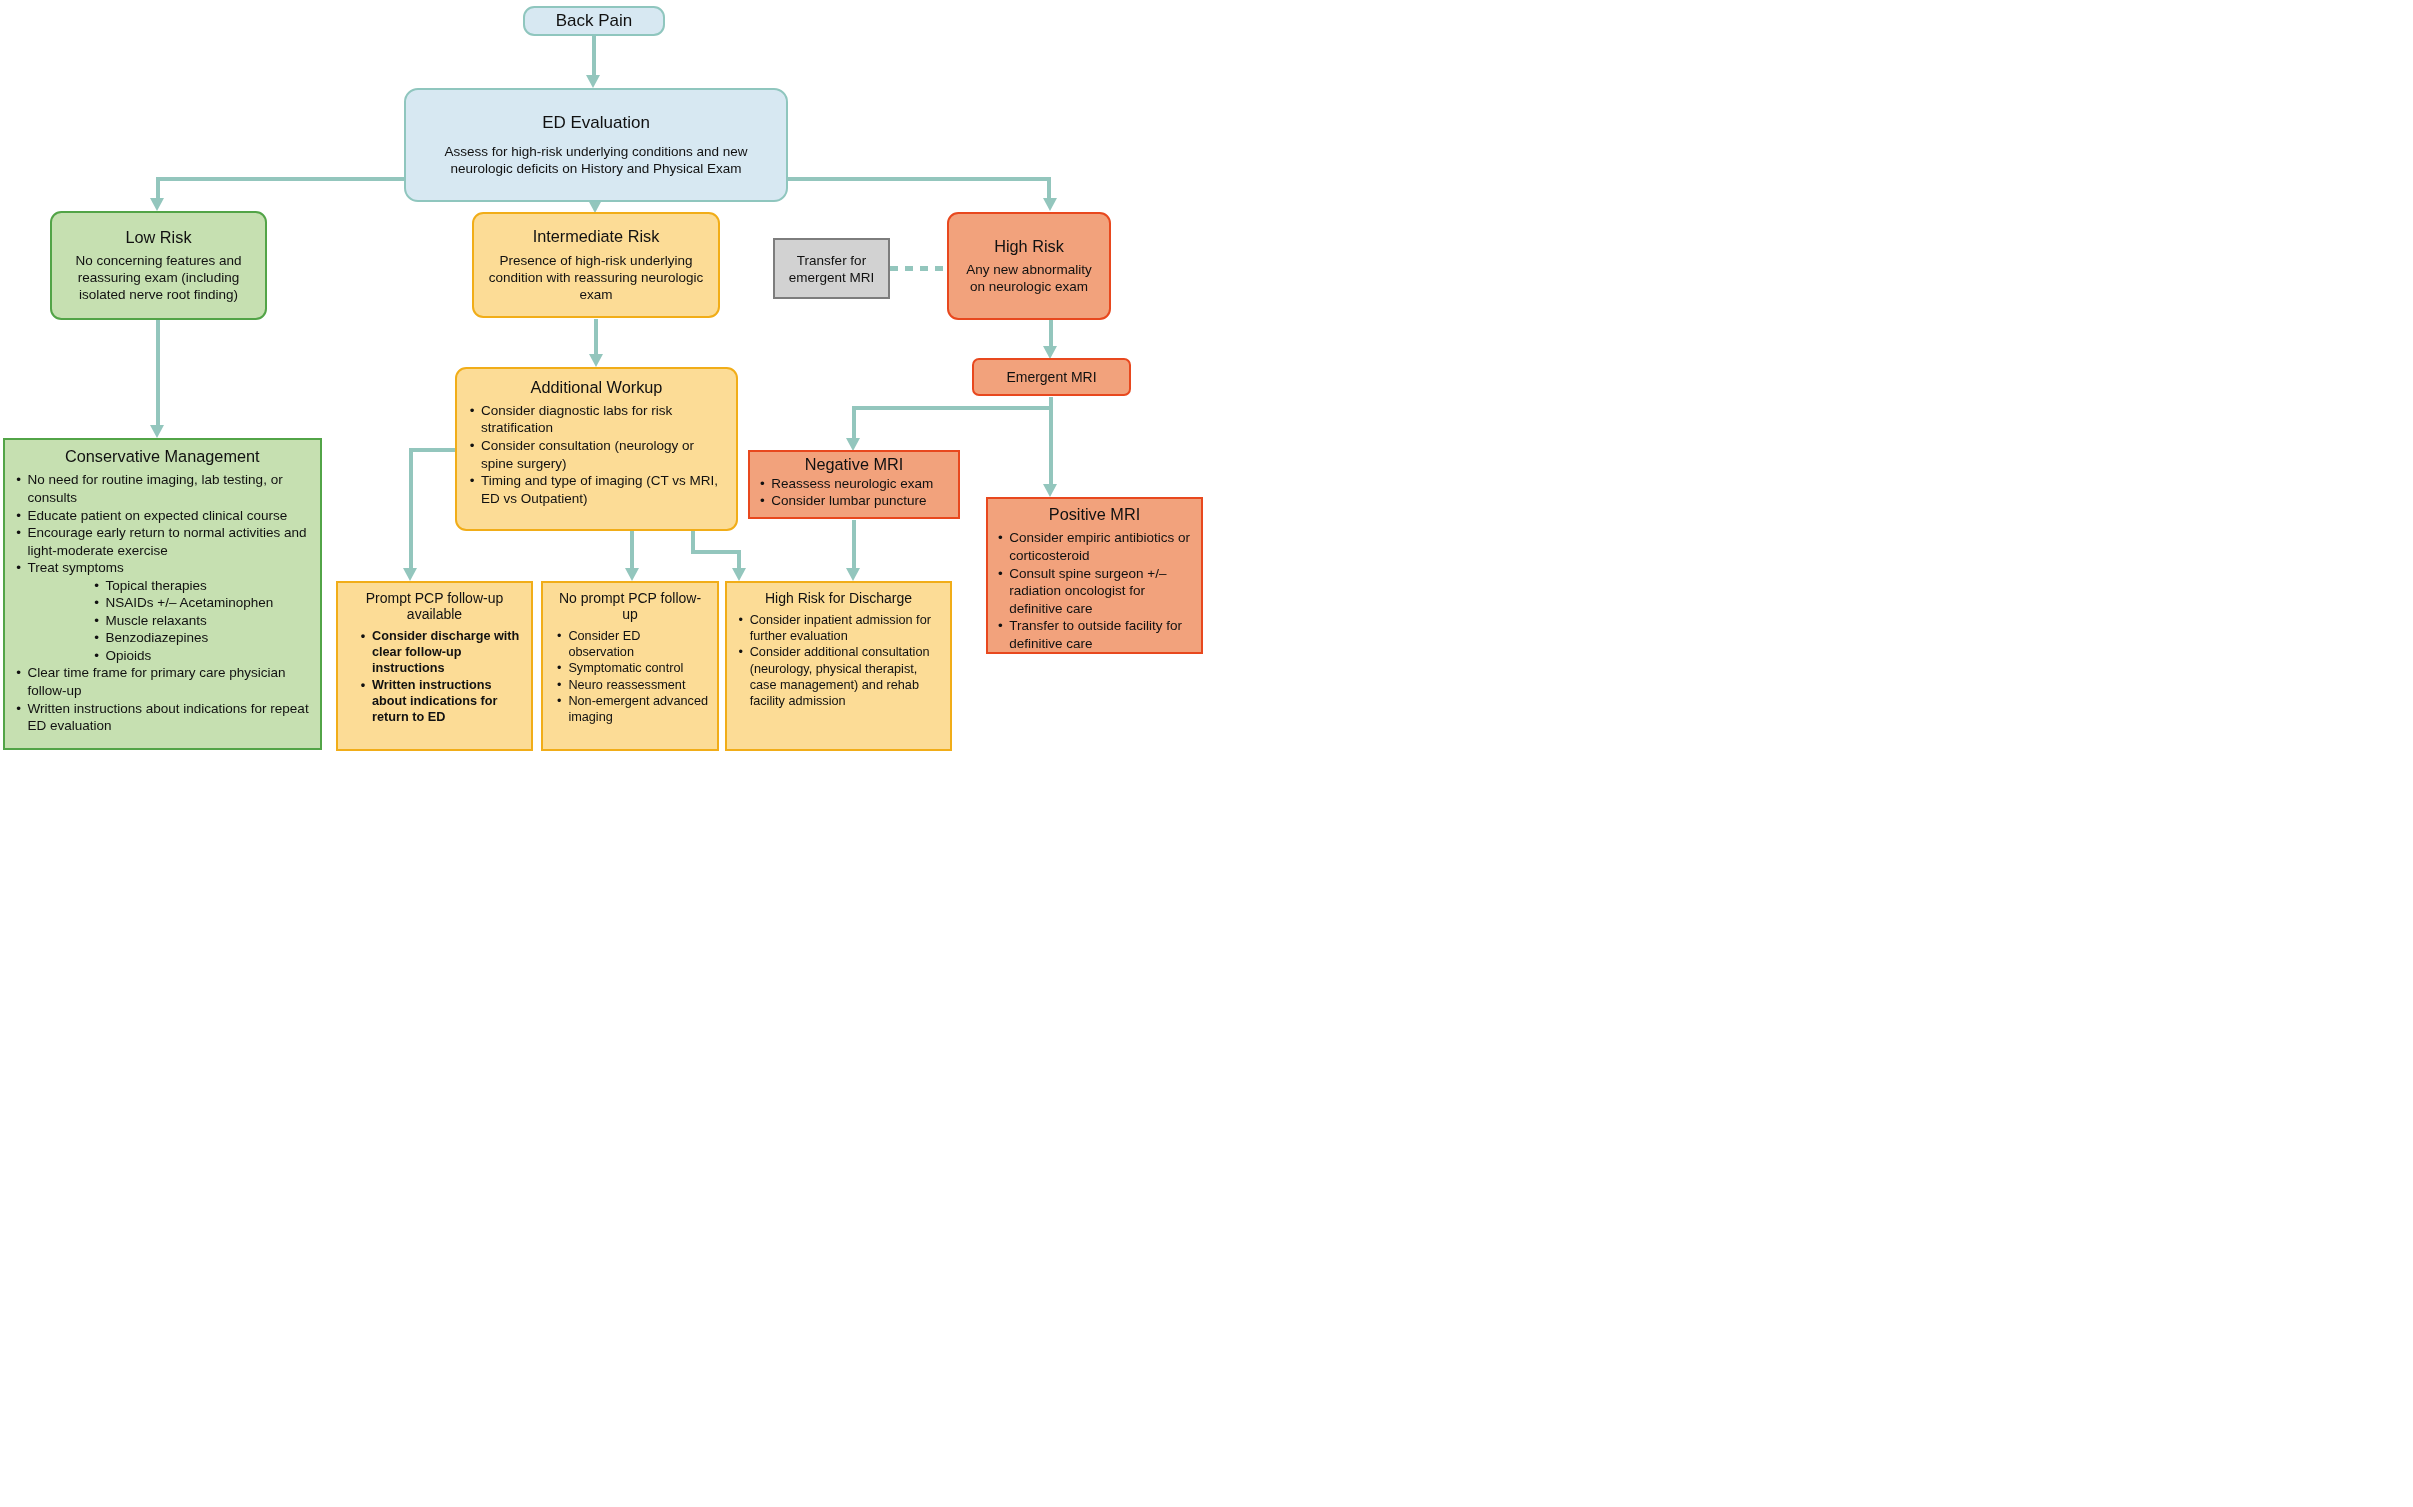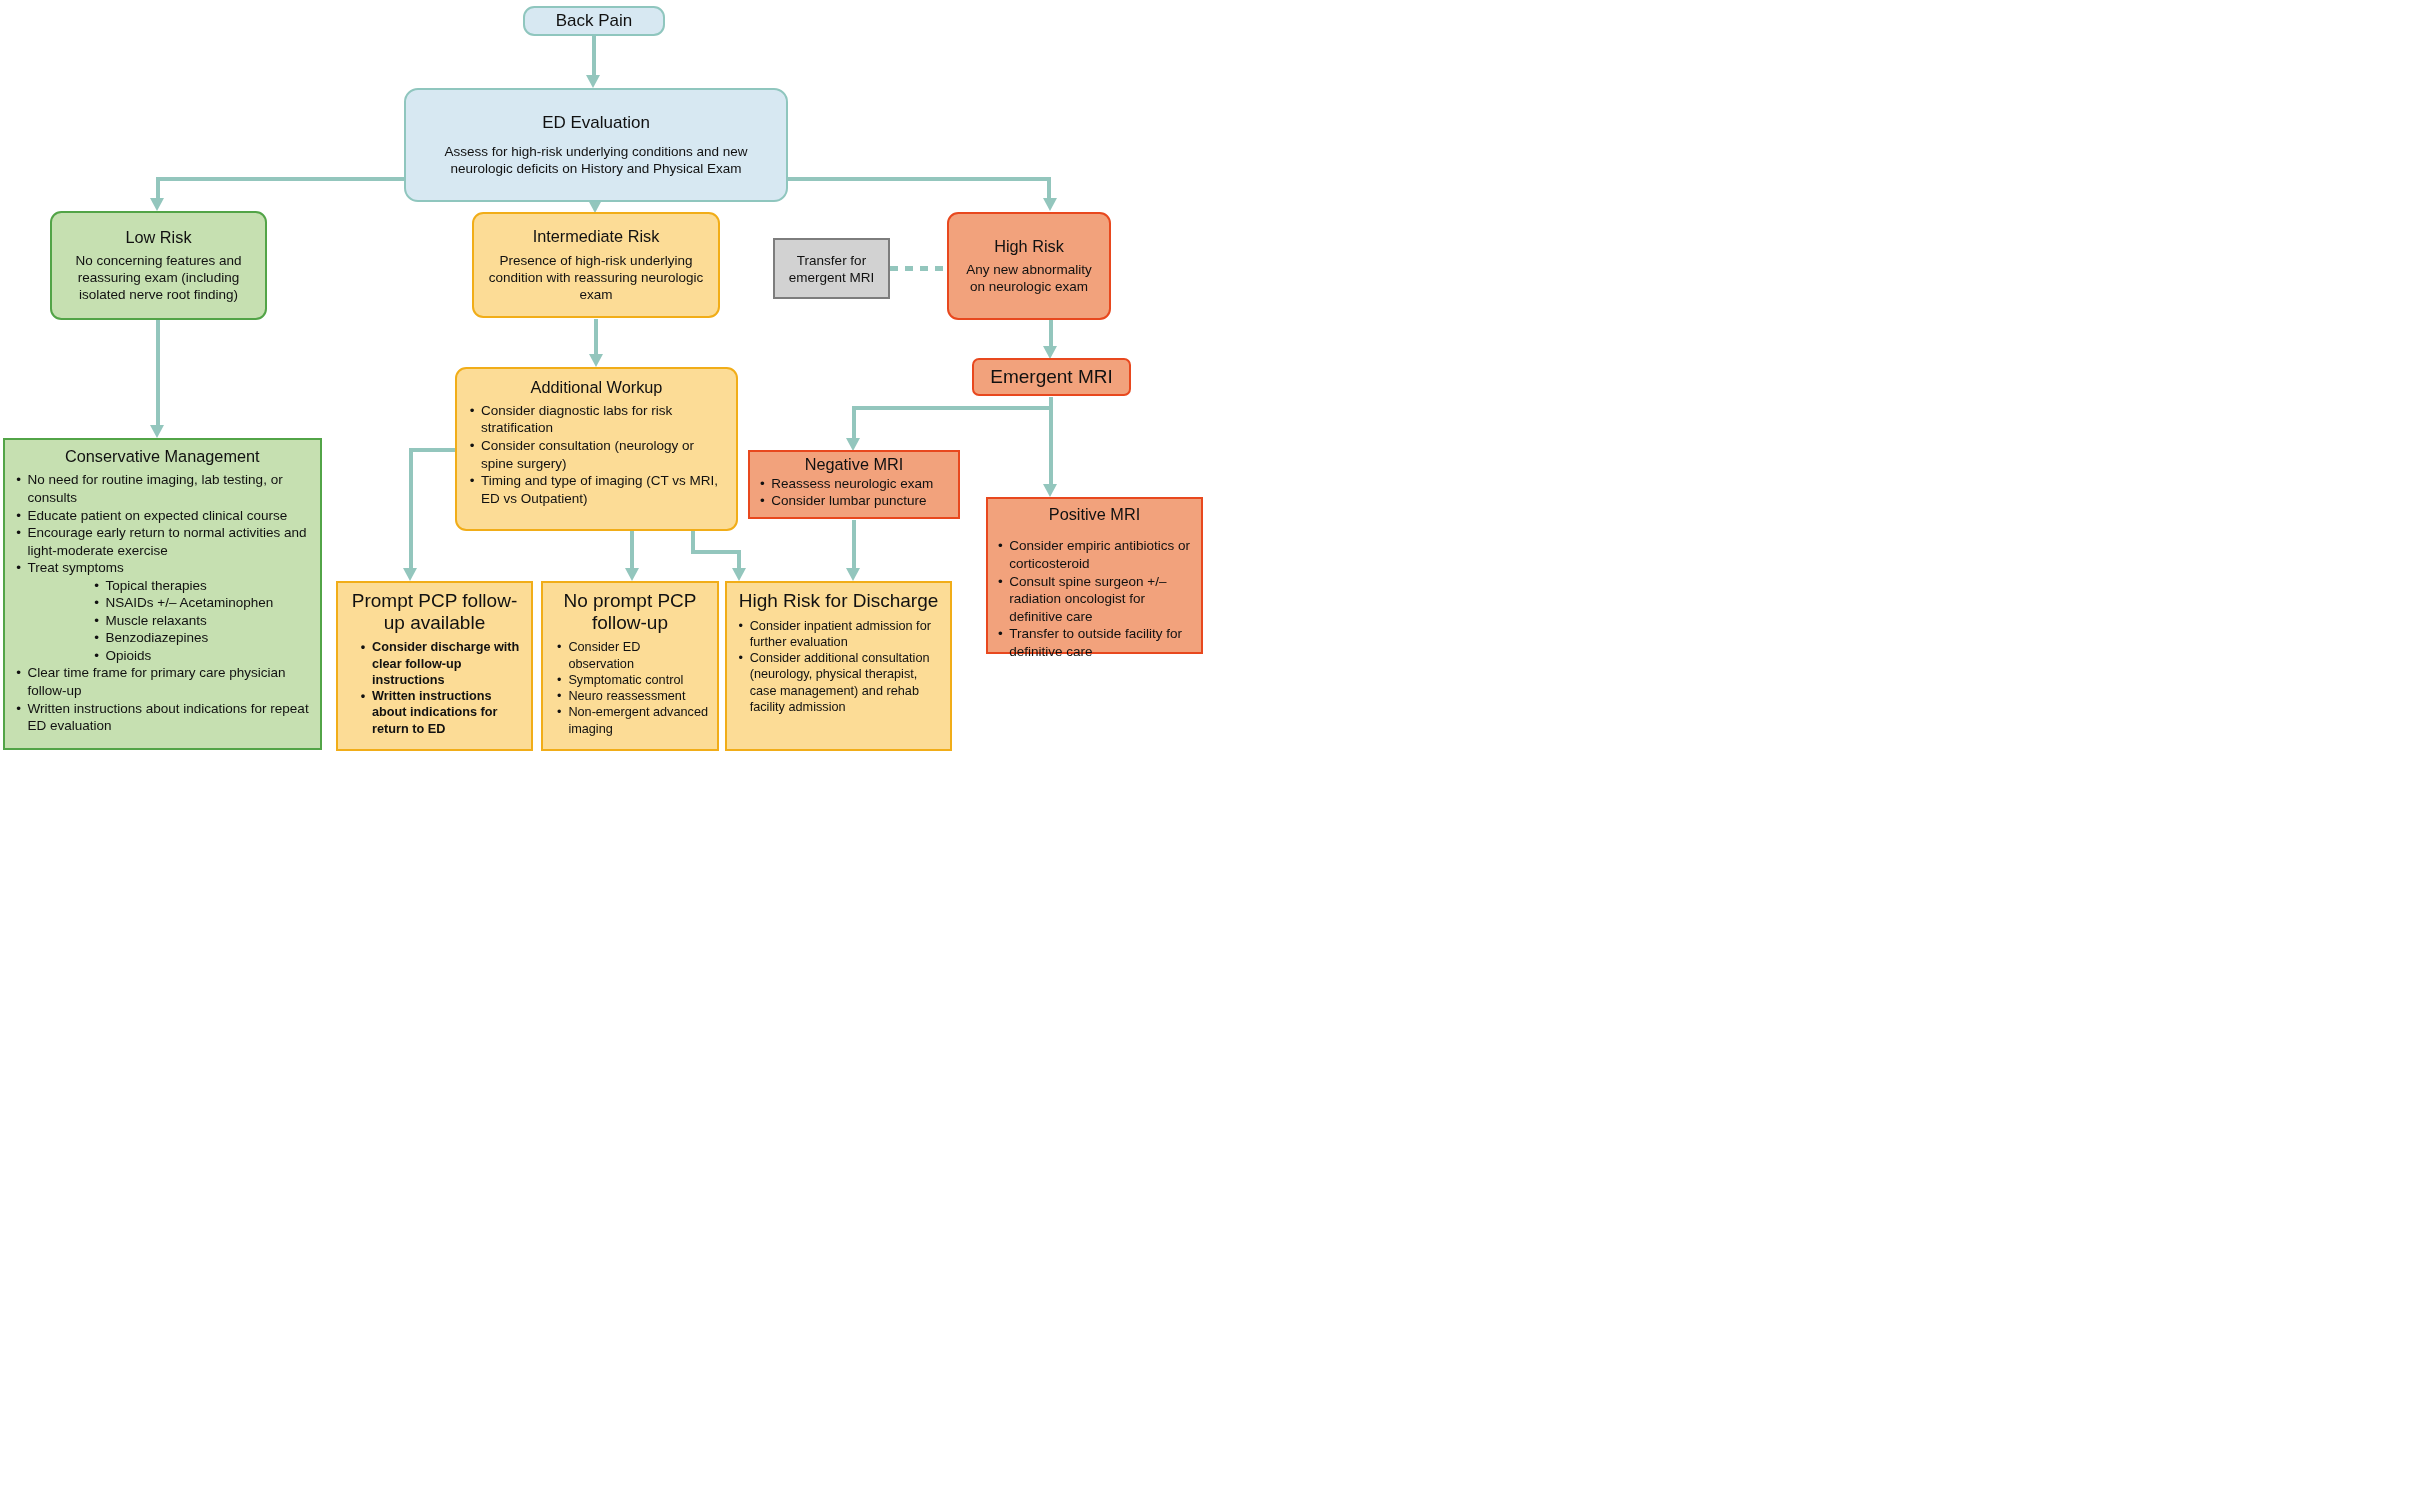--- a/index.html
+++ b/index.html
@@ -15,21 +15,21 @@
   .blue  {background:var(--blue-fill);border:2.8px solid var(--blue-border);}
   .green {background:var(--green-fill);border:2.8px solid var(--green-border);}
   .yellow{background:var(--yellow-fill);border:2.8px solid var(--yellow-border);}
   .orange{background:var(--orange-fill);border:2.8px solid var(--orange-border);}
   .gray  {background:var(--gray-fill);border:2.1px solid var(--gray-border);}
   .r16{border-radius:11.3px;}
   .r20{border-radius:14px;}
   .r10{border-radius:7px;}
   .title{text-align:center;font-size:16.3px;line-height:1.15;flex-shrink:0;}
   .t24{font-size:17px;}
-  .t21{font-size:19px;}
+  .t21{font-size:14px;}
   .body-text{text-align:center;font-size:13.5px;line-height:1.26;margin-top:5.7px;}
   ul.bullets{list-style:none;margin:5.7px 0 0;padding:0;font-size:13.5px;line-height:1.3;text-align:left;}
   ul.bullets li{position:relative;padding-left:12.7px;margin:0;}
   ul.bullets li::before{content:"\2022";position:absolute;left:1.4px;}
   ul.small{font-size:12.7px;line-height:1.28;}
   ul.sub{margin:0 0 0 78px;padding:0;}
   .top-gap{justify-content:flex-start;}
   .vline{position:absolute;width:4.2px;background:var(--connector);}
   .hline{position:absolute;height:4.2px;background:var(--connector);}
   .arrow{position:absolute;width:0;height:0;
@@ -153,21 +153,21 @@
   <div class="node orange top-gap" style="left:748px;top:450px;width:212px;height:69px;padding:2.8px 8.5px;">
     <div class="title">Negative MRI</div>
     <ul class="bullets" style="margin-top:1.4px;">
       <li>Reassess neurologic exam</li>
       <li>Consider lumbar puncture</li>
     </ul>
   </div>
 
   <div class="node orange top-gap" style="left:986px;top:497px;width:217px;height:157px;padding:5.7px 8.5px;">
     <div class="title">Positive MRI</div>
-    <ul class="bullets" style="margin-top:14px;">
+    <ul class="bullets" style="margin-top:6px;">
       <li>Consider empiric antibiotics or corticosteroid</li>
       <li>Consult spine surgeon +/– radiation oncologist for definitive care</li>
       <li>Transfer to outside facility for definitive care</li>
     </ul>
   </div>
 
   <div class="node yellow top-gap" style="left:336px;top:581px;width:197px;height:170px;padding:7px 10px;">
     <div class="title t21">Prompt PCP follow-up available</div>
     <ul class="bullets small" style="margin-left:11.3px;font-weight:bold;">
       <li>Consider discharge with clear follow-up instructions</li>

